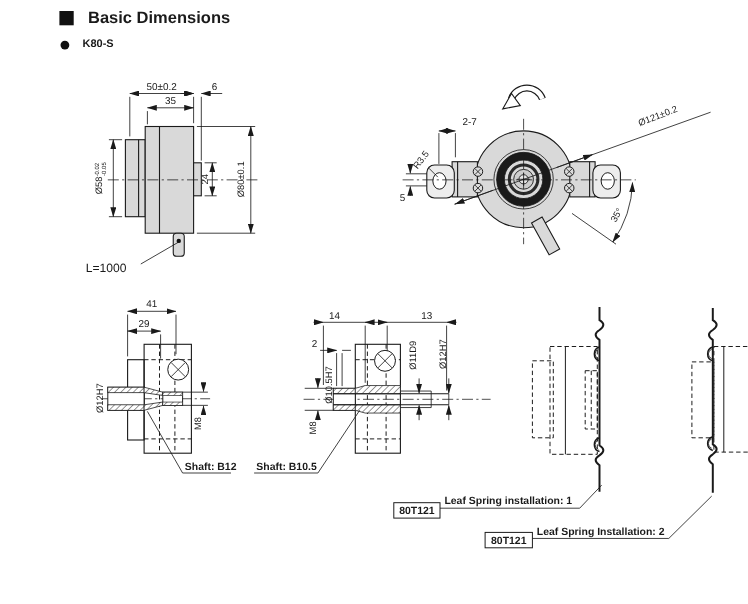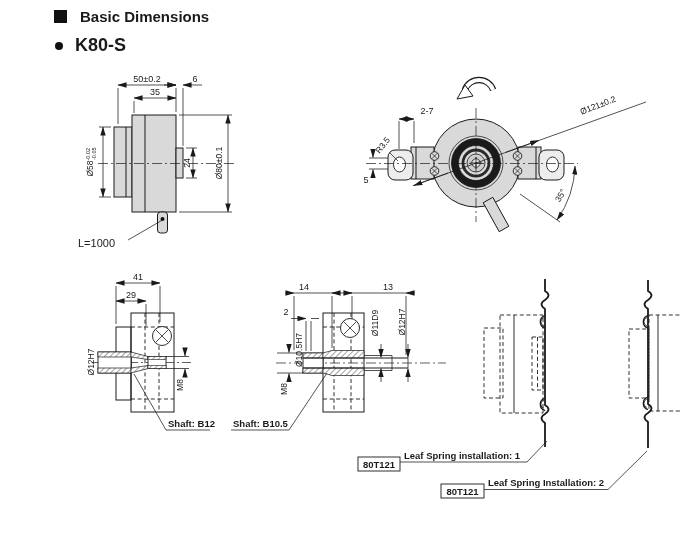--- a/index.html
+++ b/index.html
@@ -1,21 +1,21 @@
 <!DOCTYPE html>
 <html style="--line: #1a1a1a; --fill: #d9d9d9; --fill2: #ededed; --paper: #ffffff;"><head>
 <meta charset="utf-8">
 <style>
   html,body{margin:0;padding:0;background:#fff;}
   #stage{position:relative;width:680px;height:549px;background:var(--paper,#fff);overflow:hidden;
          font-family:"Liberation Sans", sans-serif;color:var(--line,#1a1a1a);margin-left:36px;}
   .h1{position:absolute;left:18px;top:8px;display:flex;align-items:center;gap:13px;
       font-size:15px;font-weight:bold;}
   .h2{position:absolute;left:19px;top:35px;display:flex;align-items:center;gap:12px;
-      font-size:18px;font-weight:bold;}
+      font-size:10px;font-weight:bold;}
   .sq{width:13px;height:13px;background:#111;display:inline-block;}
   .bu{width:8px;height:8px;border-radius:50%;background:#111;display:inline-block;}
   svg{position:absolute;left:0;top:0;}
   .ln{stroke:var(--line,#1a1a1a);stroke-width:1;fill:none;}
   .thin{stroke:var(--line,#1a1a1a);stroke-width:0.75;fill:none;}
   .dsh{stroke:var(--line,#1a1a1a);stroke-width:0.9;fill:none;stroke-dasharray:4 2.6;}
   .cl{stroke:var(--line,#1a1a1a);stroke-width:0.7;fill:none;stroke-dasharray:10 3 2 3;}
   .fillA{fill:var(--fill,#d9d9d9);stroke:var(--line,#1a1a1a);stroke-width:1;}
   .fillB{fill:var(--fill2,#ededed);stroke:var(--line,#1a1a1a);stroke-width:1;}
   .wh{fill:#fff;stroke:var(--line,#1a1a1a);stroke-width:0.9;}

